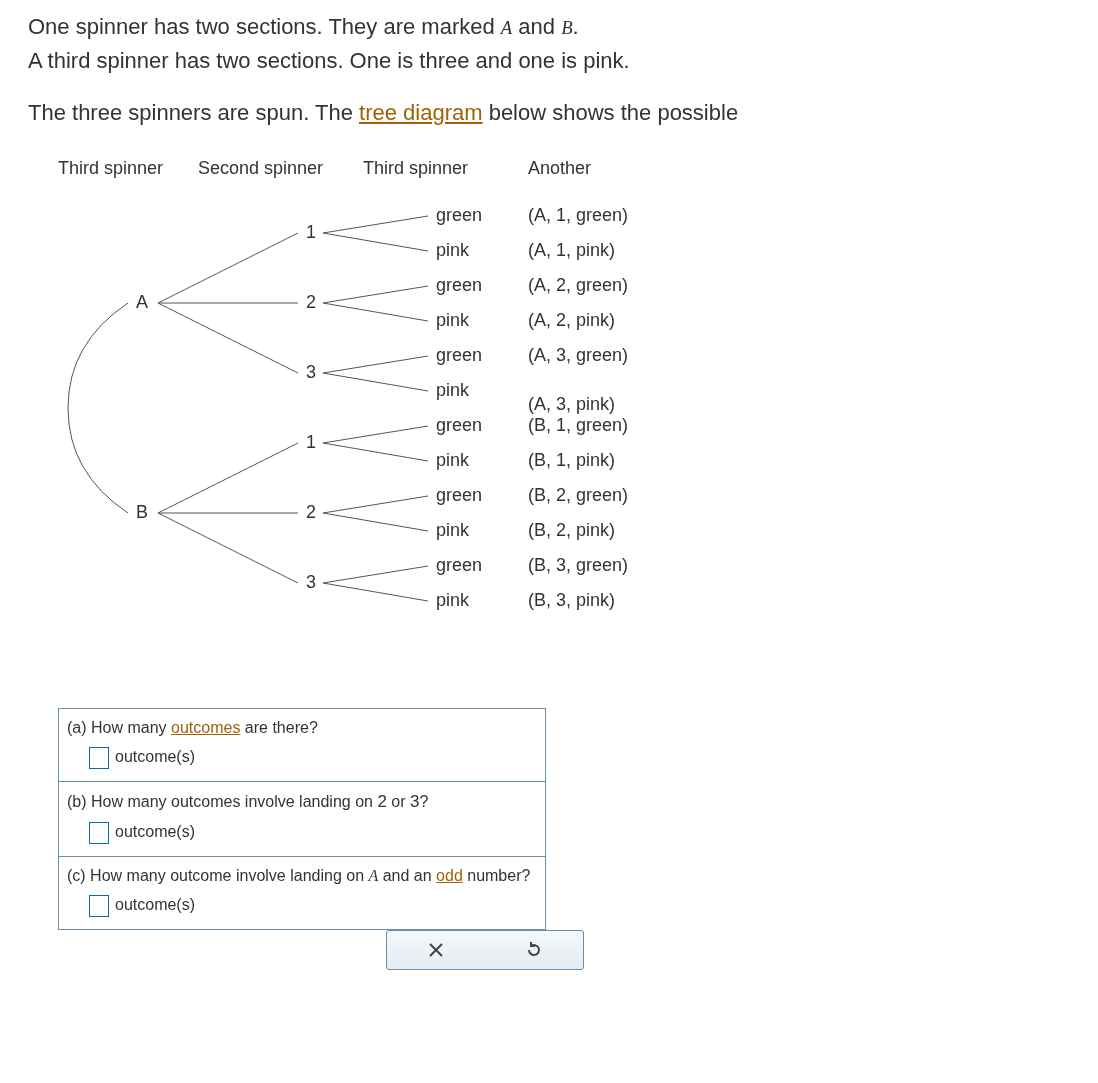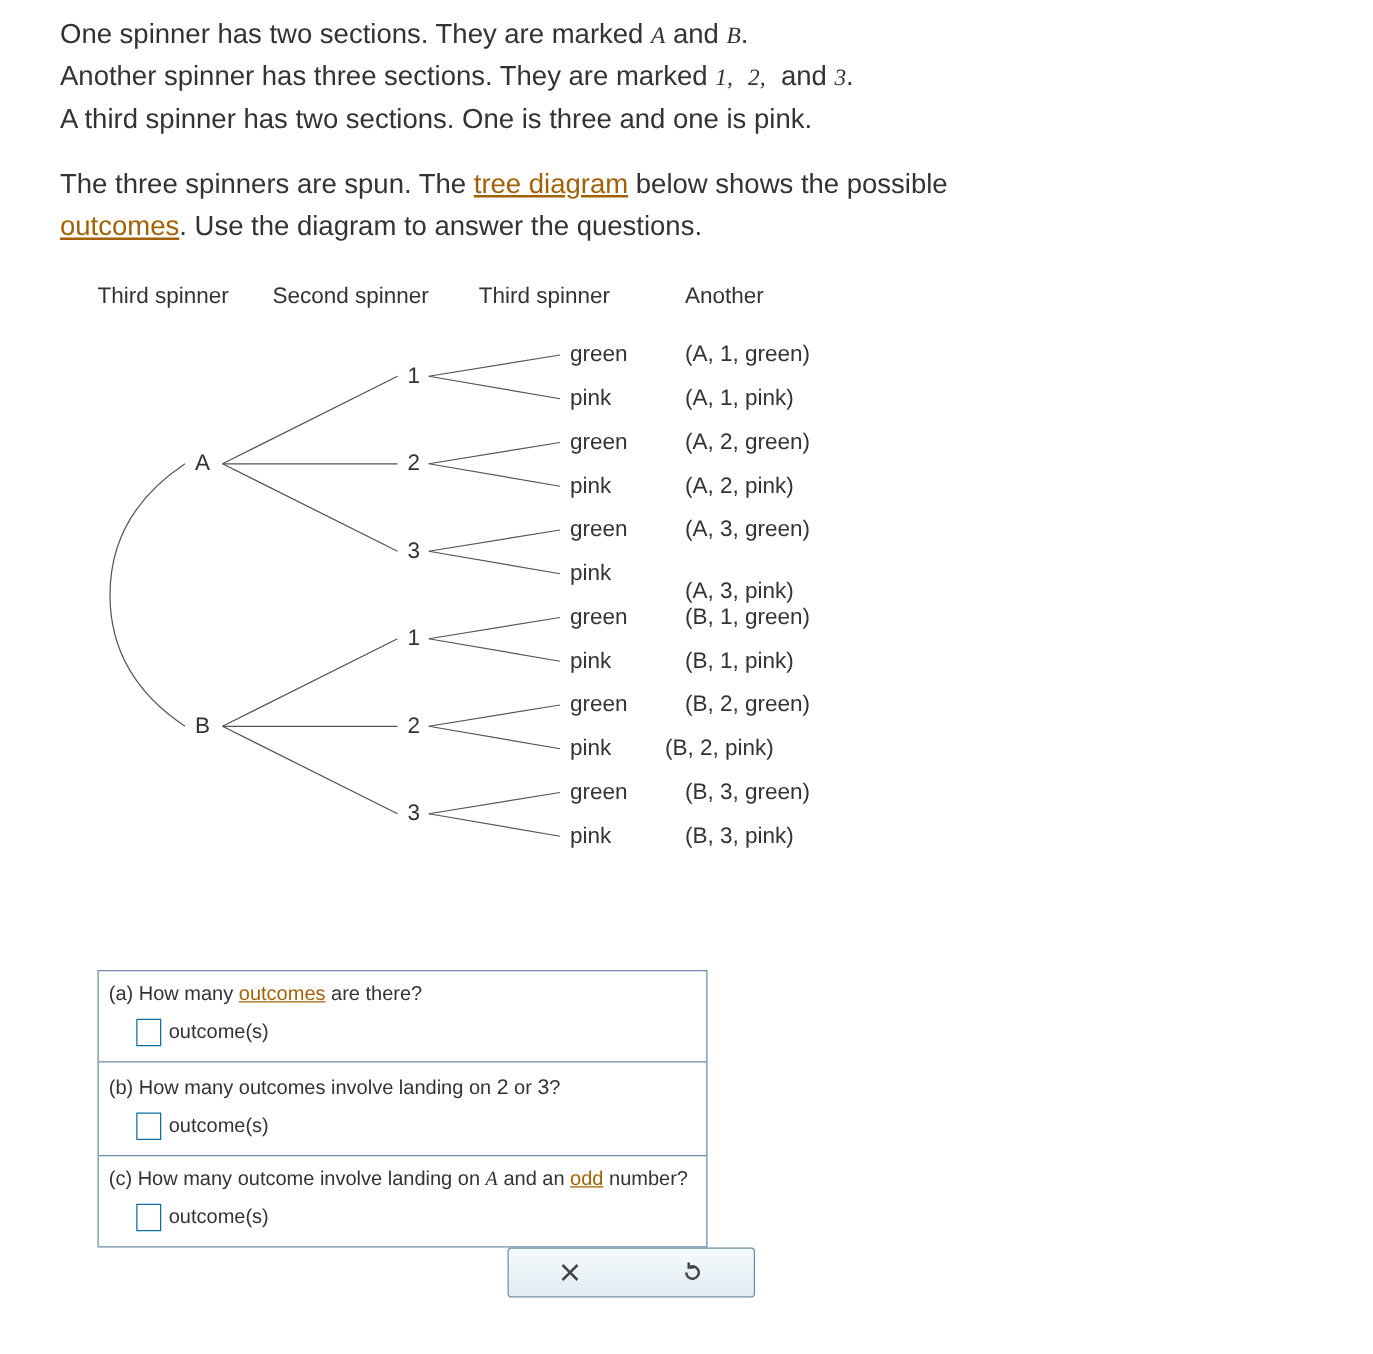--- a/index.html
+++ b/index.html
@@ -4,21 +4,21 @@
 <style>
   * { box-sizing: border-box; }
   body {
     font-family: Arial, Helvetica, sans-serif;
     color: #333;
     margin: 0;
     padding: 0;
     background: #fff;
     width: 1098px;
   }
-  .wrap { padding: 10px 48px 40px 48px; }
+  .wrap { padding: 10px 48px 40px 28px; }
   .problem-text { font-size: 22px; line-height: 1.55; }
   .problem-text p { margin: 0 0 0 0; }
   .problem-text .gap { margin-top: 18px; }
   .italic { font-style: italic; font-family: 'Times New Roman', serif; }
   .small-italic { font-style: italic; font-family: 'Times New Roman', serif; font-size: 0.85em; }
   a.term { color: #a16207; text-decoration: underline; cursor: pointer; }
 
   .diagram {
     position: relative;
     width: 680px;
@@ -69,29 +69,23 @@
   .toolbar .btn { cursor:pointer; padding:4px 20px; border-radius:3px; }
 </style>
 </head>
 <body>
 
 <div class="wrap">
   <div class="problem-text">
     <p>
       <span>One spinner has two sections. They are marked </span><span class="small-italic">A</span><span> and </span><span class="small-italic">B</span><span>.</span>
     </p>
-    <p>
-      <span>Another spinner has three sections. They are marked </span><span class="small-italic">1,</span>&nbsp;&nbsp;<span class="small-italic">2,</span>&nbsp;<span> and </span><span class="small-italic">3</span><span>.</span>
-    </p>
     <p>A third spinner has two sections. One is three and one is pink.</p>
     <p class="gap">
       <span>The three spinners are spun. The </span><a class="term" href="#">tree diagram</a><span> below shows the possible </span>
-    </p>
-    <p>
-      <a class="term" href="#">outcomes</a><span>. Use the diagram to answer the questions.</span>
     </p>
   </div>
 
   <div class="diagram">
     <div class="headers">
       <span style="left:0px">Third spinner</span>
       <span style="left:140px">Second spinner</span>
       <span style="left:305px">Third spinner</span>
       <span style="left:470px">Another</span>
     </div>
@@ -156,21 +150,21 @@
 
     <span class="outcome" style="left:470px; top:47px">(A, 1, green)</span>
     <span class="outcome" style="left:470px; top:82px">(A, 1, pink)</span>
     <span class="outcome" style="left:470px; top:117px">(A, 2, green)</span>
     <span class="outcome" style="left:470px; top:152px">(A, 2, pink)</span>
     <span class="outcome" style="left:470px; top:187px">(A, 3, green)</span>
     <span class="outcome" style="left:470px; top:236px">(A, 3, pink)</span>
     <span class="outcome" style="left:470px; top:257px">(B, 1, green)</span>
     <span class="outcome" style="left:470px; top:292px">(B, 1, pink)</span>
     <span class="outcome" style="left:470px; top:327px">(B, 2, green)</span>
-    <span class="outcome" style="left:454px; top:362px">(B, 2, pink)</span>
+    <span class="outcome" style="left:470px; top:362px">(B, 2, pink)</span>
     <span class="outcome" style="left:470px; top:397px">(B, 3, green)</span>
     <span class="outcome" style="left:470px; top:432px">(B, 3, pink)</span>
   </div>
 
   <div class="qbox">
     <div class="qrow">
       <span>(a) How many </span><a class="term" href="#">outcomes</a><span> are there?</span>
       <div class="ans">
         <input type="text" style=""><span>outcome(s)</span>
       </div>

